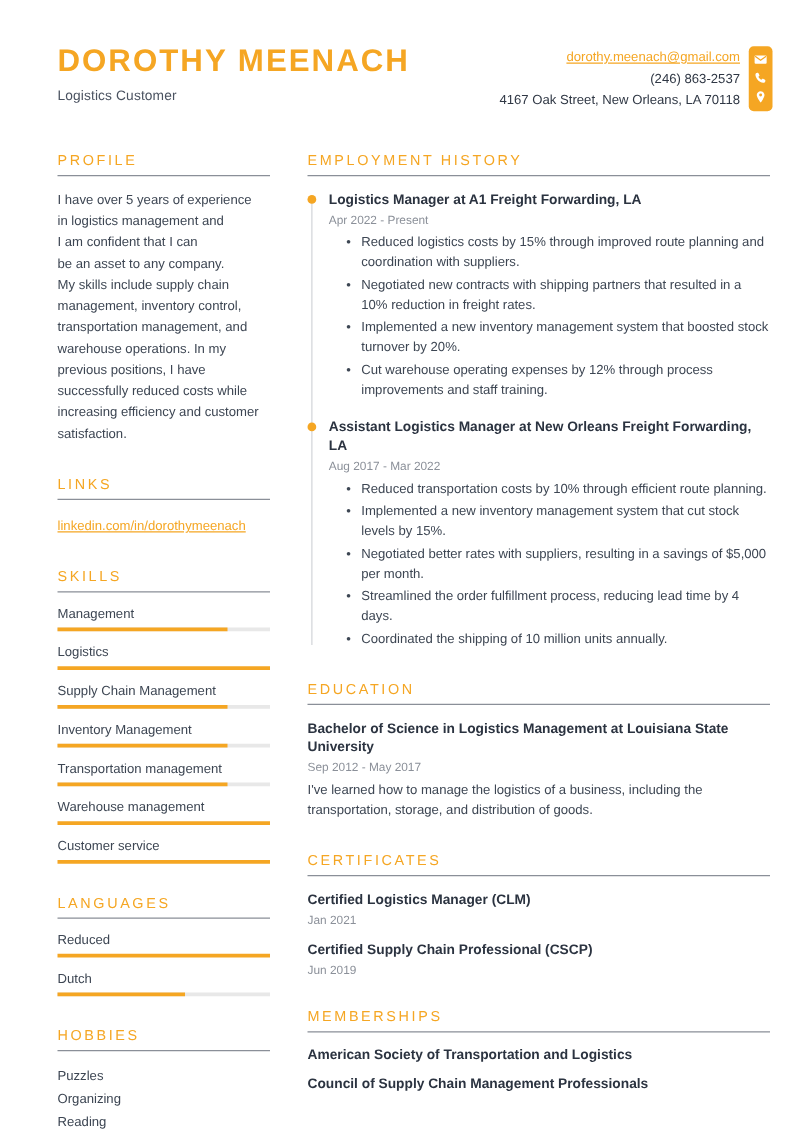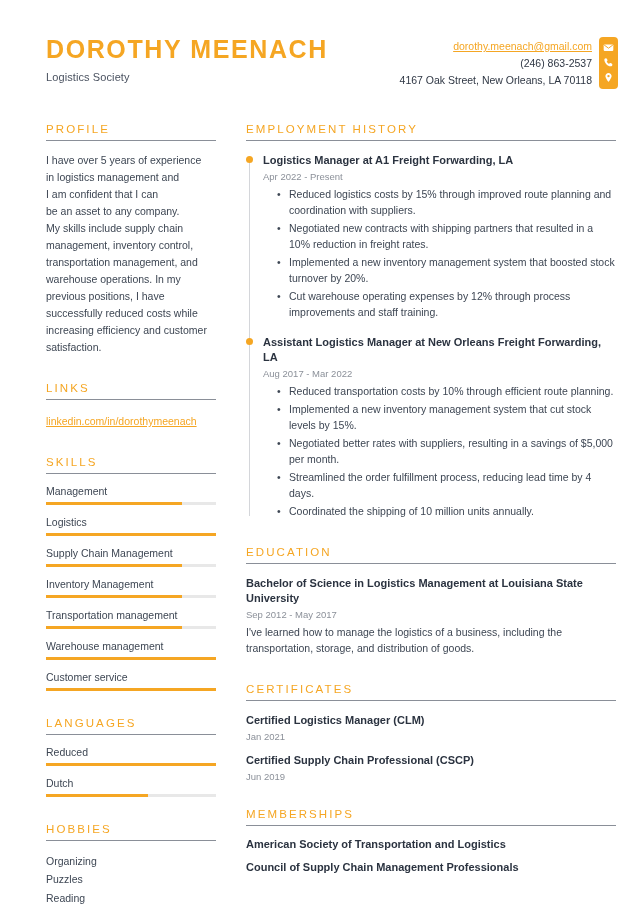--- a/index.html
+++ b/index.html
@@ -222,21 +222,21 @@
   }
 </style>
 </head>
 <body>
 
 <div class="page">
 
   <div class="header">
     <div class="identity">
       <div class="full-name">DOROTHY MEENACH</div>
-      <div class="job-title">Logistics Society</div>
+      <div class="job-title">Logistics Customer</div>
     </div>
 
     <div class="contact-wrap">
       <div class="contact-lines">
         <a class="contact-email" href="#">dorothy.meenach@gmail.com</a>
         <span class="contact-line">(246) 863-2537</span>
         <span class="contact-line">4167 Oak Street, New Orleans, LA 70118</span>
       </div>
       <div class="icon-tab">
         <span>
@@ -351,22 +351,22 @@
             <div class="bar-track">
                 <div class="bar-fill" style="width: 60%;"></div>
               </div>
           </div>
         </div>
       </div>
 
       <div class="section">
         <div class="sec-title">HOBBIES</div>
         <div class="sec-rule"></div>
+        <div class="hobby-item">Puzzles</div>
         <div class="hobby-item">Organizing</div>
-        <div class="hobby-item">Puzzles</div>
         <div class="hobby-item">Reading</div>
       </div>
 
     </div>
 
     <div class="col-right">
 
       <div class="section">
         <div class="sec-title">EMPLOYMENT HISTORY</div>
         <div class="sec-rule"></div>

